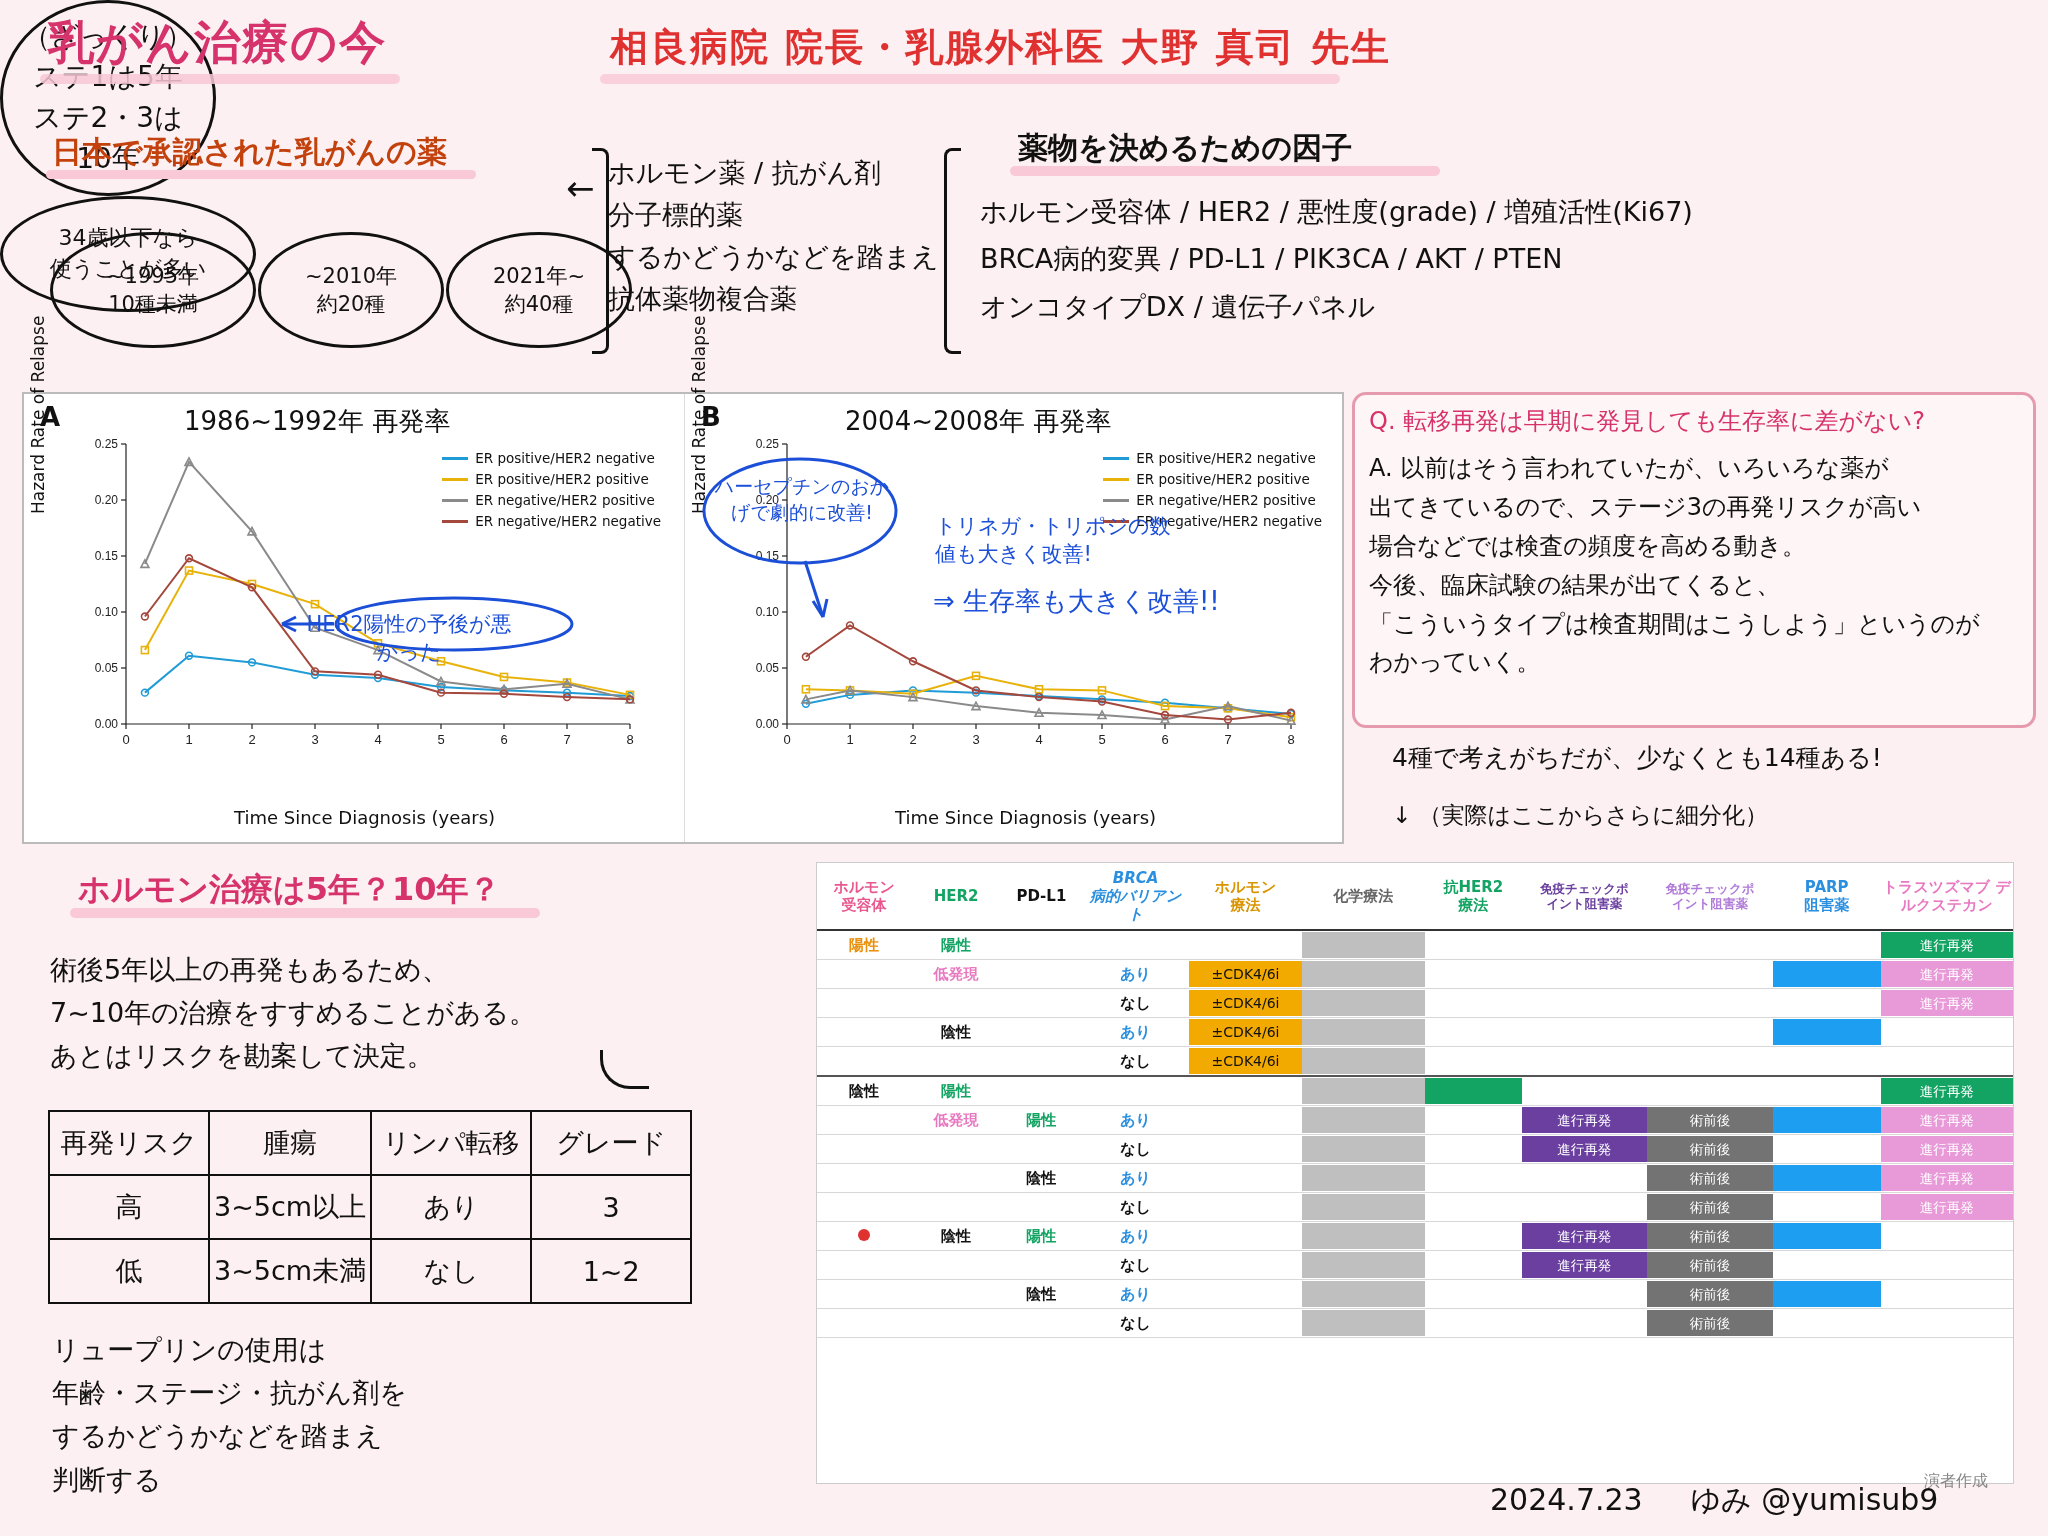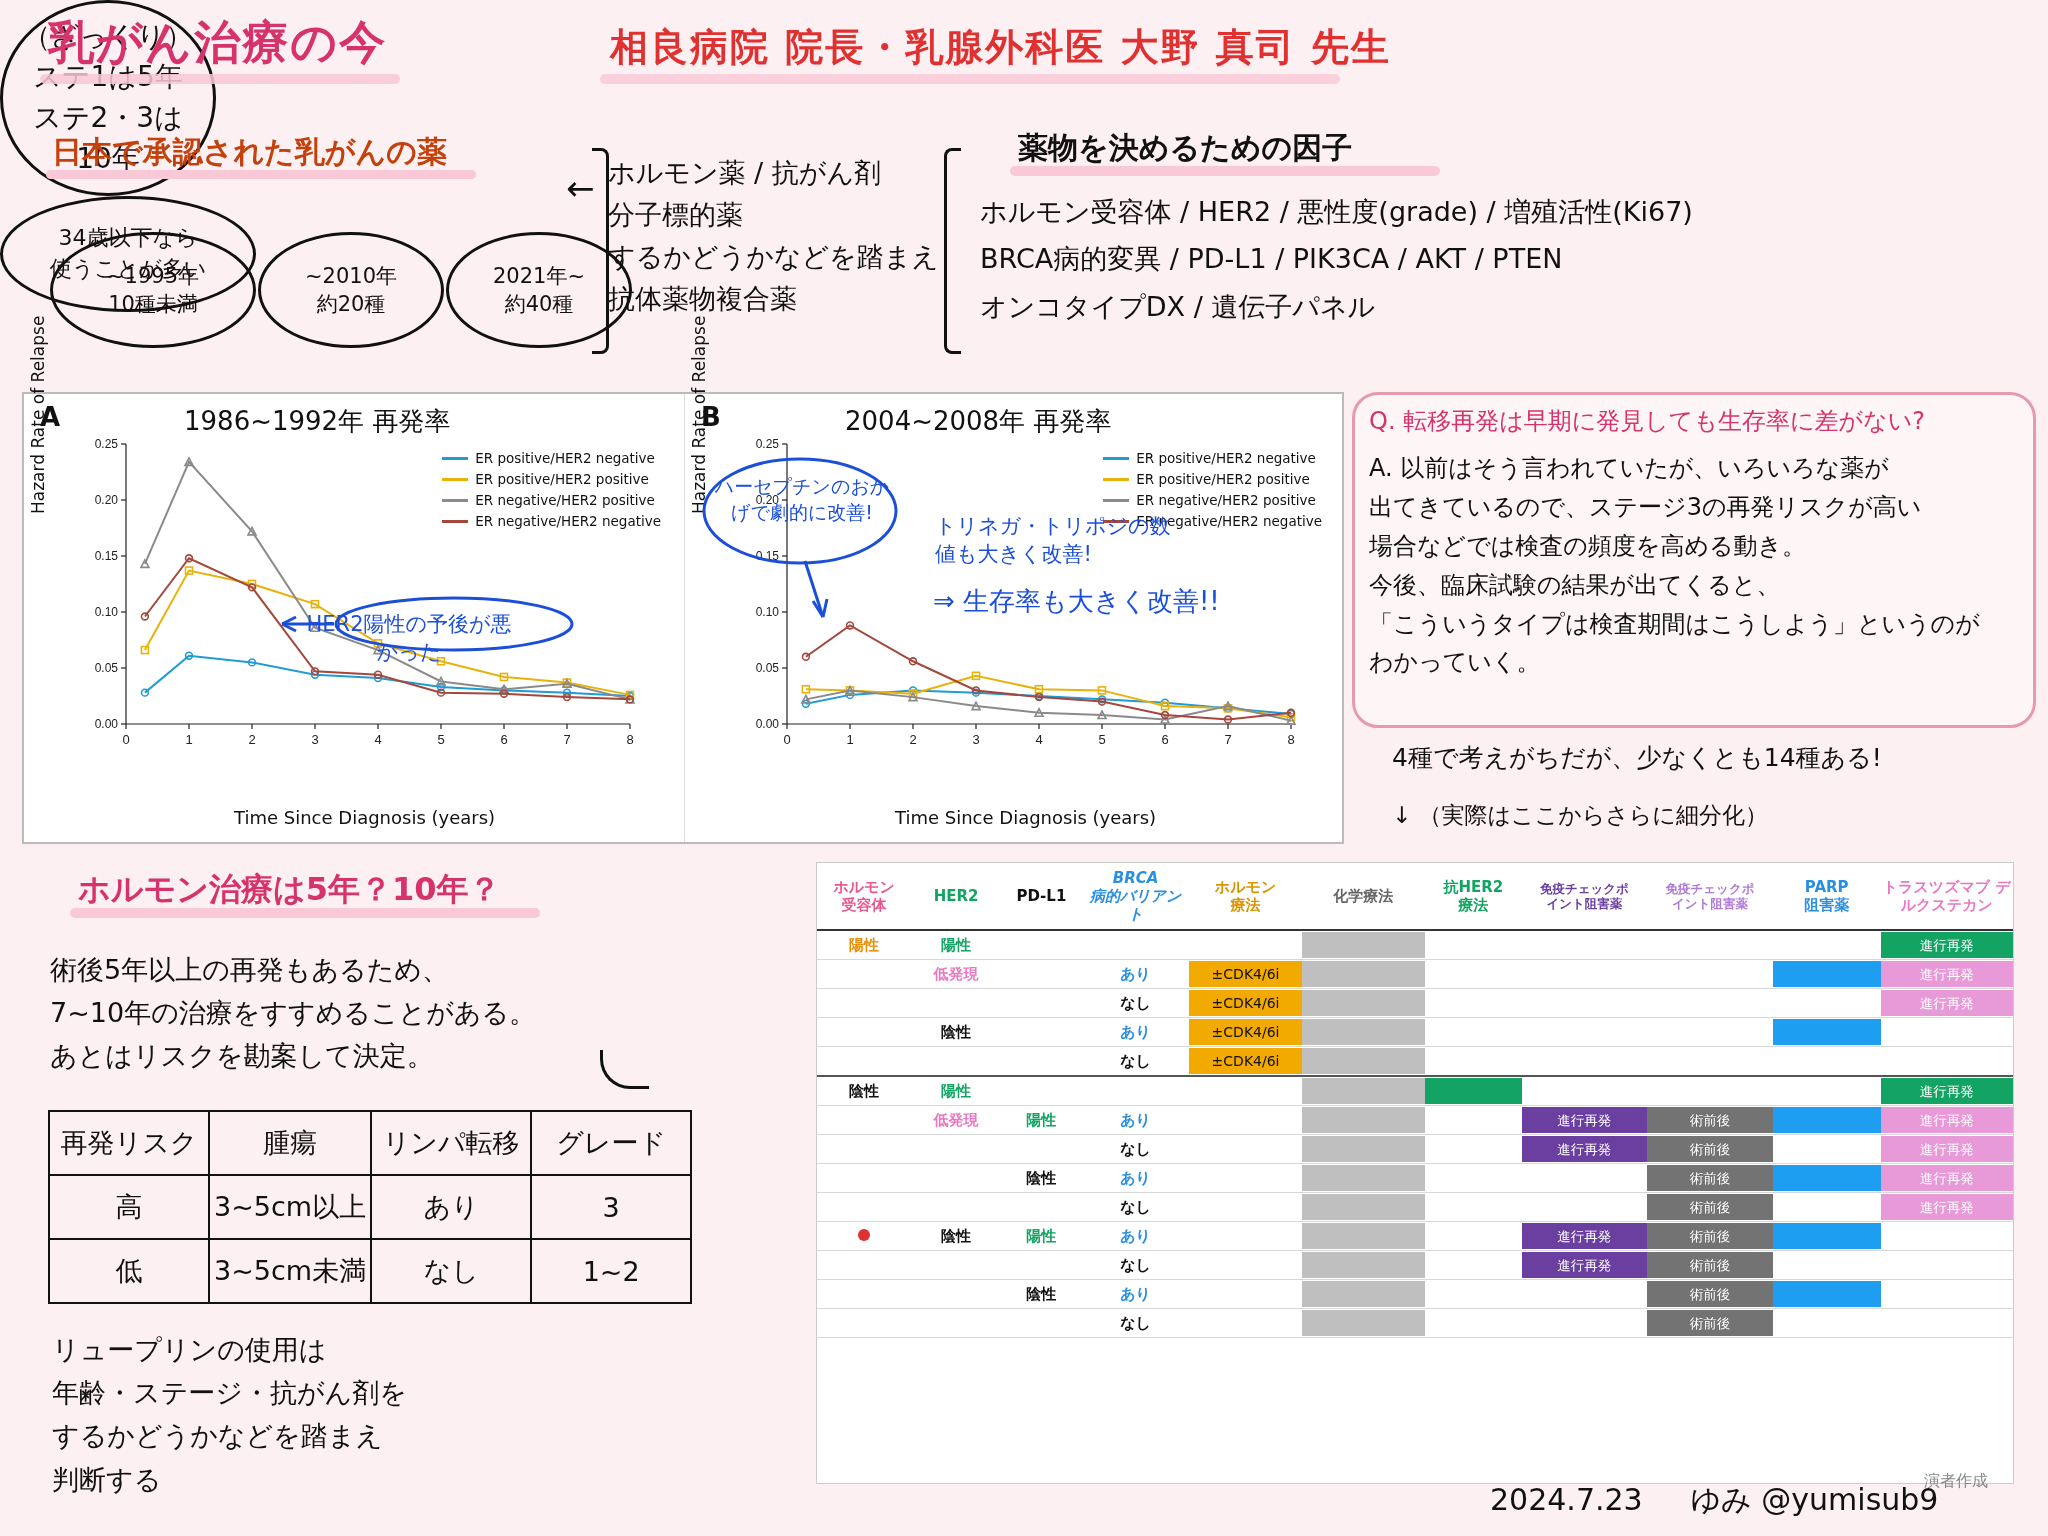--- a/index.html
+++ b/index.html
@@ -69,21 +69,21 @@
   }
   .axis-label-x{position:absolute;bottom:14px;left:210px;font-size:18px;}
   .legend{position:absolute;right:18px;top:54px;font-size:13.5px;line-height:1.55;}
   .legend div{display:flex;align-items:center;gap:7px;}
   .legend i{width:26px;height:3px;display:inline-block;}
   svg.plot{position:absolute;left:58px;top:40px;}
   .note-blue{position:absolute;color:#1c4fd8;font-size:23px;line-height:1.35;}
   
   #qa-box{
     left:1352px;top:392px;width:678px;height:330px;
-    border:3px solid #e59aae;border-radius:26px;background:rgba(255,255,255,.35);
+    border:3px solid #e59aae;border-radius:14px;background:rgba(255,255,255,.35);
   }
   #qa-q{position:absolute;left:14px;top:10px;font-size:24px;color:#d6336c;line-height:1.4;}
   #qa-a{position:absolute;left:14px;top:54px;font-size:24px;line-height:1.62;color:#111;}
   #qa-note{left:1392px;top:740px;font-size:25px;line-height:1.45;}
   #qa-note2{left:1392px;top:800px;font-size:23px;}
   
   #hormone-heading{left:78px;top:868px;font-size:32px;color:#d6336c;font-weight:bold;}
   #hormone-underline{left:70px;top:908px;width:470px;height:10px;background:#f9c9d8;border-radius:5px;}
   #hormone-text{left:50px;top:948px;font-size:27px;line-height:1.6;}
   #zakkuri{

